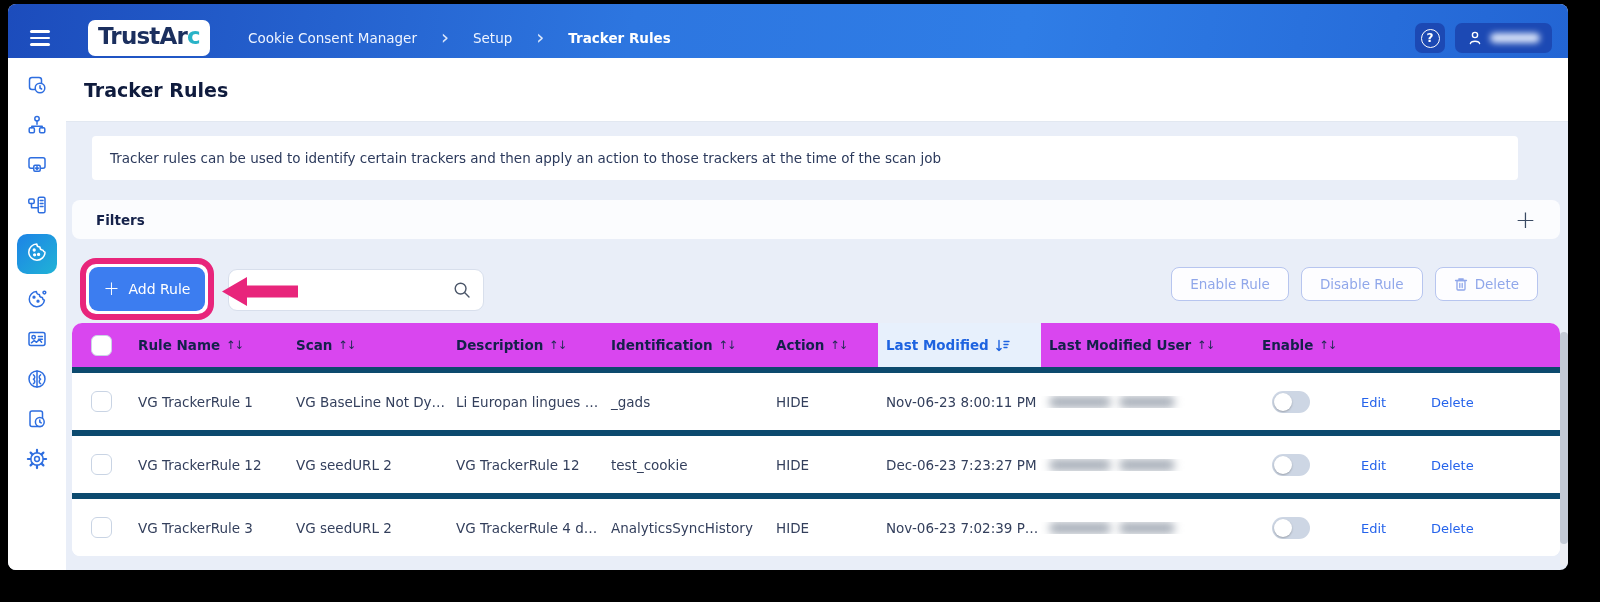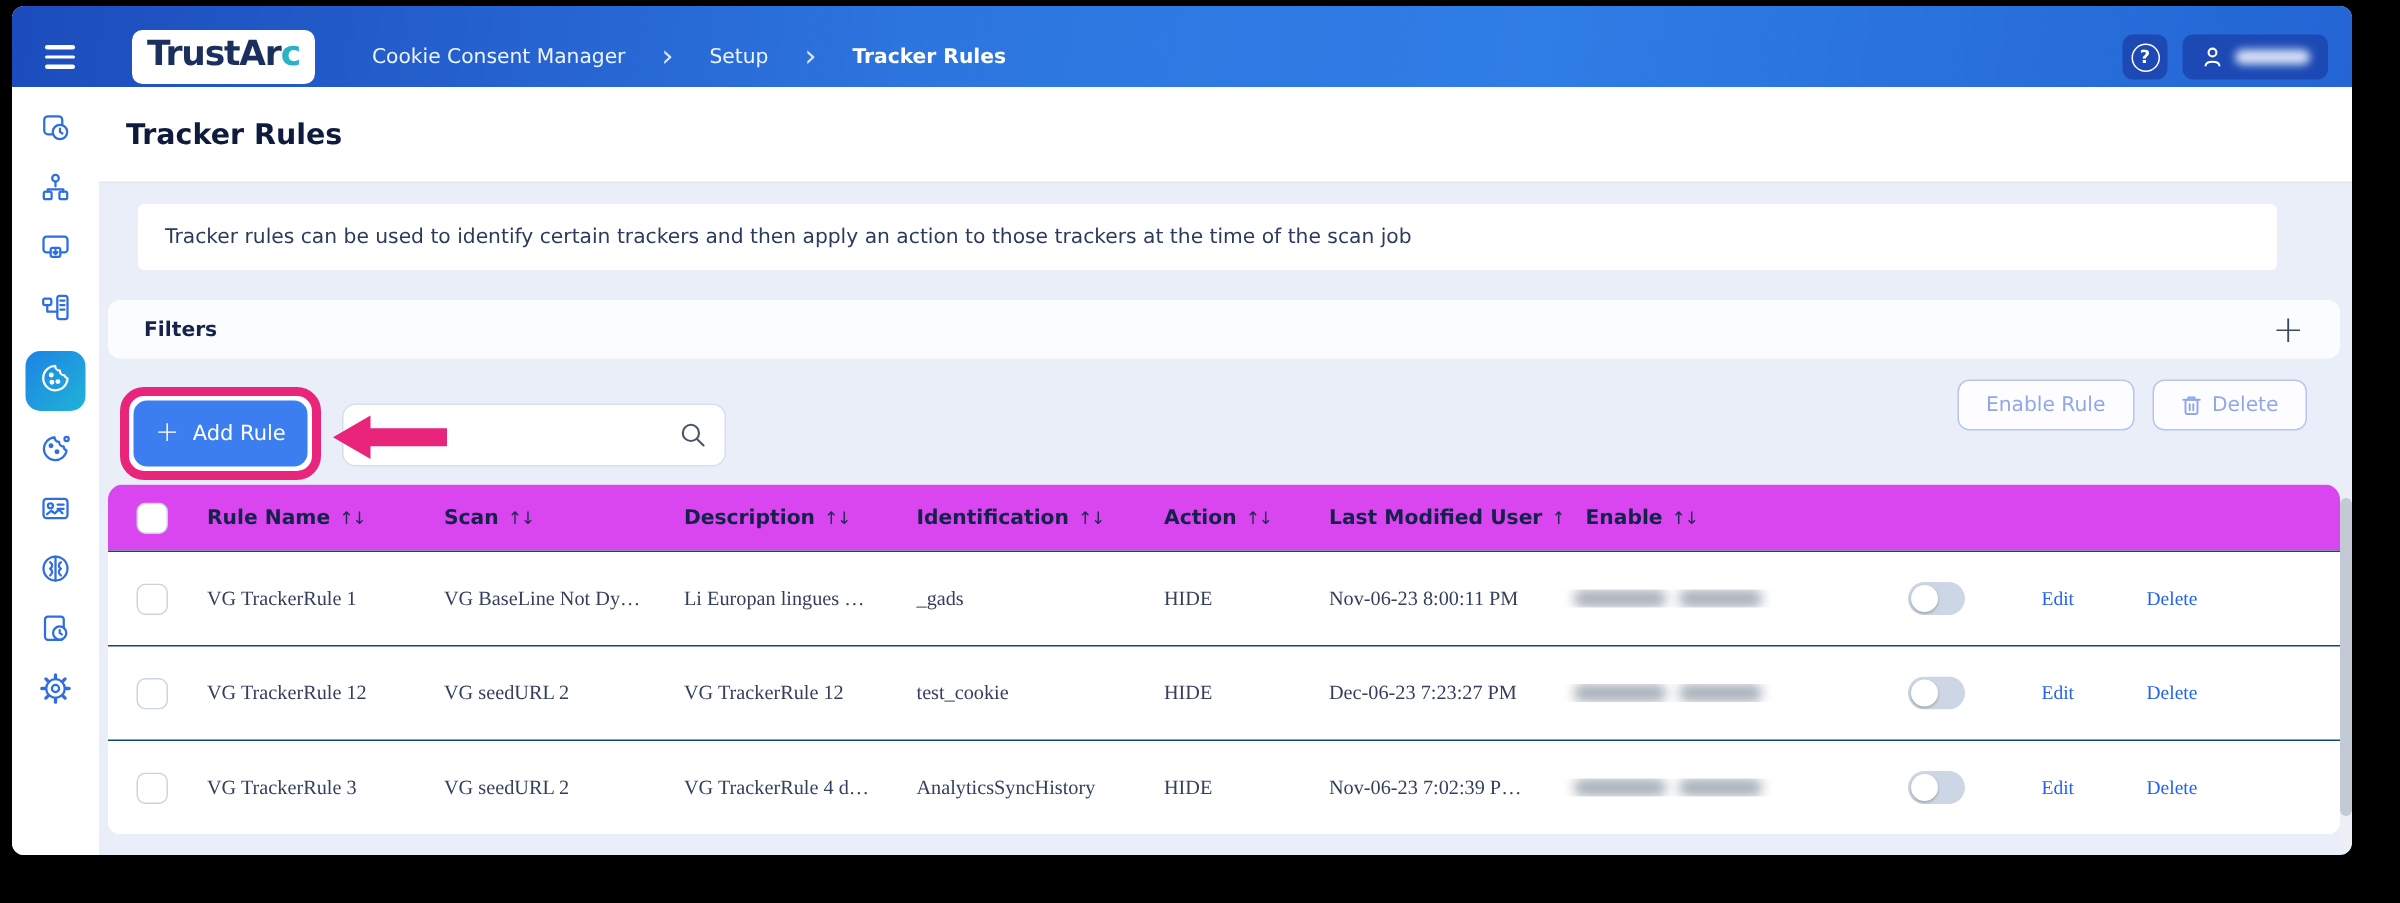--- a/index.html
+++ b/index.html
@@ -55,30 +55,30 @@
   .add-ring { position:absolute; left:14px; top:19px; background:#fff;
     border:6px solid #e8257b; border-radius:16px; padding:3px; }
   .add-btn { width:116px; height:44px; background:#3c7df0; border:none; border-radius:9px;
     color:#fff; font-size:14px; display:flex; align-items:center; justify-content:center;
     gap:9px; cursor:pointer; font-family:inherit; }
   .add-plus { font-size:19px; font-weight:300; margin-top:-2px; }
   .search-box { position:absolute; left:162px; top:30px; width:256px; height:42px; background:#fff;
     border:1px solid #d8dfec; border-radius:9px; display:flex; align-items:center; padding:0 12px; }
   .search-input { flex:1; border:none; outline:none; font-size:13px; background:transparent; font-family:inherit; }
   .annot-arrow { position:absolute; left:156px; top:36px; width:76px; height:33px; z-index:5; }
-  .tool-actions { position:absolute; right:30px; top:14px; display:flex; gap:12px; }
+  .tool-actions { position:absolute; right:30px; top:28px; display:flex; gap:12px; }
   .ghost-btn { height:34px; background:#fdfdff; border:1px solid #b7c5ef; color:#90a7ea;
     border-radius:8px; font-size:13.5px; padding:0 18px; display:flex; align-items:center;
     gap:7px; cursor:default; font-family:inherit; }
 
   
   .table-card { margin:0 8px 0 6px; background:#fff; border-radius:10px 10px 8px 8px; overflow:hidden; }
   .t-grid { display:grid; grid-template-columns:58px 158px 160px 155px 165px 110px 163px 205px 107px 60px 1fr; align-items:center; }
   .t-head { height:44px; background:#d946ef; font-size:13.5px; font-weight:700; color:#14214a; }
-  .t-row { height:63px; border-top:1px solid #0c4a6e; font-size:13.5px; color:#333f5c; background:#fff;font-family:Liberation Serif, serif; }
+  .t-row { height:63px; border-top:6px solid #0c4a6e; font-size:13.5px; color:#333f5c; background:#fff; }
   .cell { padding-left:8px; white-space:nowrap; overflow:hidden; }
   .c-check { display:flex; justify-content:center; padding-left:0; }
   .checkbox { width:21px; height:21px; border:1.5px solid #c9d4e4; border-radius:6px; background:#fff; cursor:pointer; }
   .th-label { display:flex; align-items:center; gap:6px; }
   .sort-glyph { font-size:11.5px; letter-spacing:-1px; font-weight:400; color:#1d2a50; }
   .th-lm { background:#e7f0fc; color:#1e63e0; height:44px; display:flex; align-items:center; }
   .c-enable { display:flex; padding-left:26px; }
   .toggle { width:38px; height:22px; border-radius:11px; background:#cdd6e4; position:relative; cursor:pointer; }
   .toggle .knob { position:absolute; left:2px; top:2px; width:18px; height:18px; border-radius:50%;
     background:#fff; box-shadow:0 1px 2px rgba(0,0,0,.25); }
@@ -239,20 +239,23 @@
 
       <svg class="annot-arrow" viewBox="0 0 76 33">
         <path d="M0 16.5 L25 2 L25 10.5 L76 10.5 L76 22.5 L25 22.5 L25 31 Z" fill="#e8257b"></path>
       </svg>
 
       <div class="tool-actions">
         <button class="ghost-btn">
           <span>Enable Rule</span>
         </button>
         <button class="ghost-btn">
+          <span>Disable Rule</span>
+        </button>
+        <button class="ghost-btn">
           <span style="display:flex;">
             <svg width="14" height="15" viewBox="0 0 14 15" fill="none" stroke="#90a7ea" stroke-width="1.3" stroke-linecap="round">
                 <path d="M1.5 3.5h11M5 3.5V2h4v1.5"></path>
                 <rect x="3" y="3.5" width="8" height="9.5" rx="1"></rect>
                 <path d="M5.8 6.5v4M8.2 6.5v4"></path>
               </svg>
           </span>
           <span>Delete</span>
         </button>
       </div>
@@ -287,20 +290,30 @@
               <span>Identification</span>
               <span class="sort-glyph">↑↓</span>
             </span>
           </div>
         <div class="cell">
             <span class="th-label">
               <span>Action</span>
               <span class="sort-glyph">↑↓</span>
             </span>
           </div>
+        <div class="cell th-lm">
+            <span class="th-label">
+              <span>Last Modified</span>
+              <span style="display:flex;">
+                <svg width="15" height="13" viewBox="0 0 15 13" fill="none" stroke="#1e63e0" stroke-width="1.4" stroke-linecap="round">
+                  <path d="M4 1.5v10M4 11.5L1.9 9.4M4 11.5l2.1-2.1M9 2.5h5M9 5.5h4M9 8.5h3"></path>
+                </svg>
+              </span>
+            </span>
+          </div>
         <div class="cell">
             <span class="th-label">
               <span>Last Modified User</span>
               <span class="sort-glyph">↑↓</span>
             </span>
           </div>
         <div class="cell" style="padding-left:16px;">
             <span class="th-label">
               <span>Enable</span>
               <span class="sort-glyph">↑↓</span>

